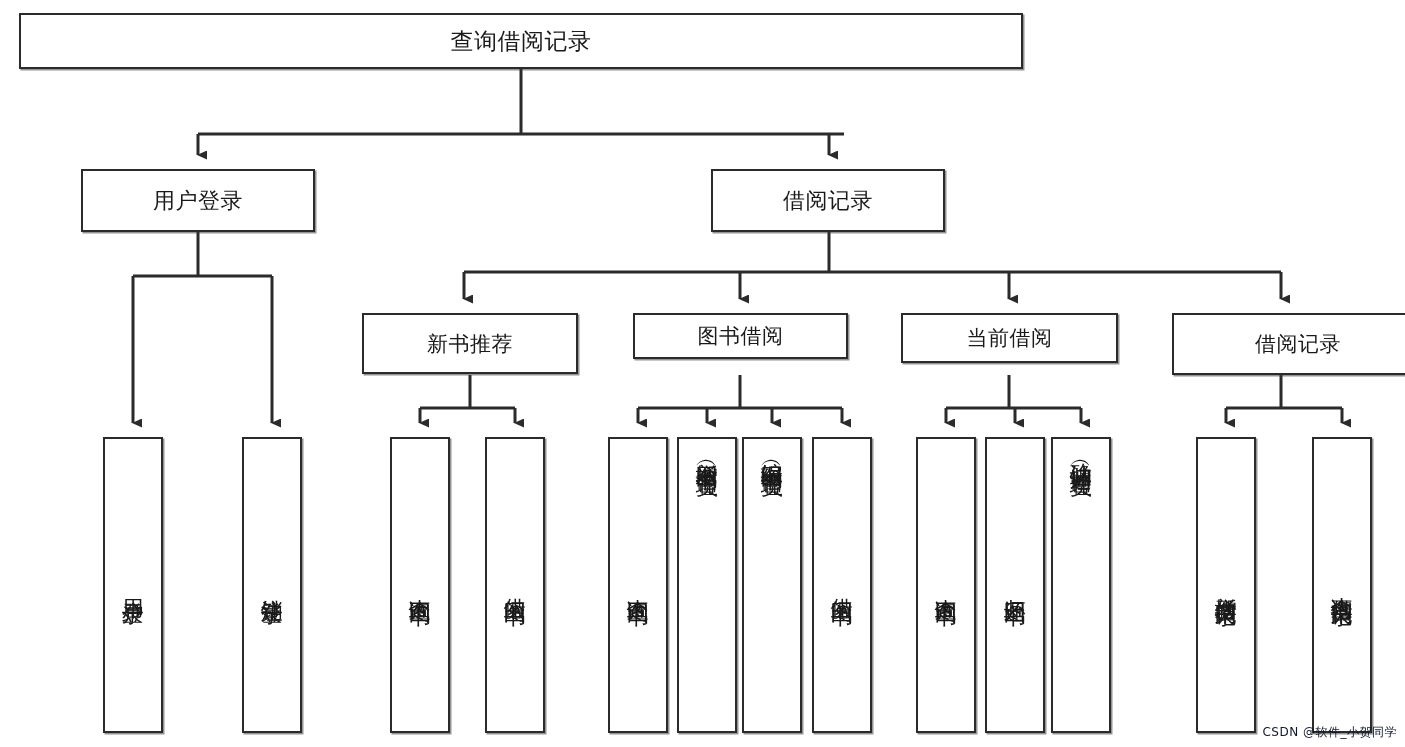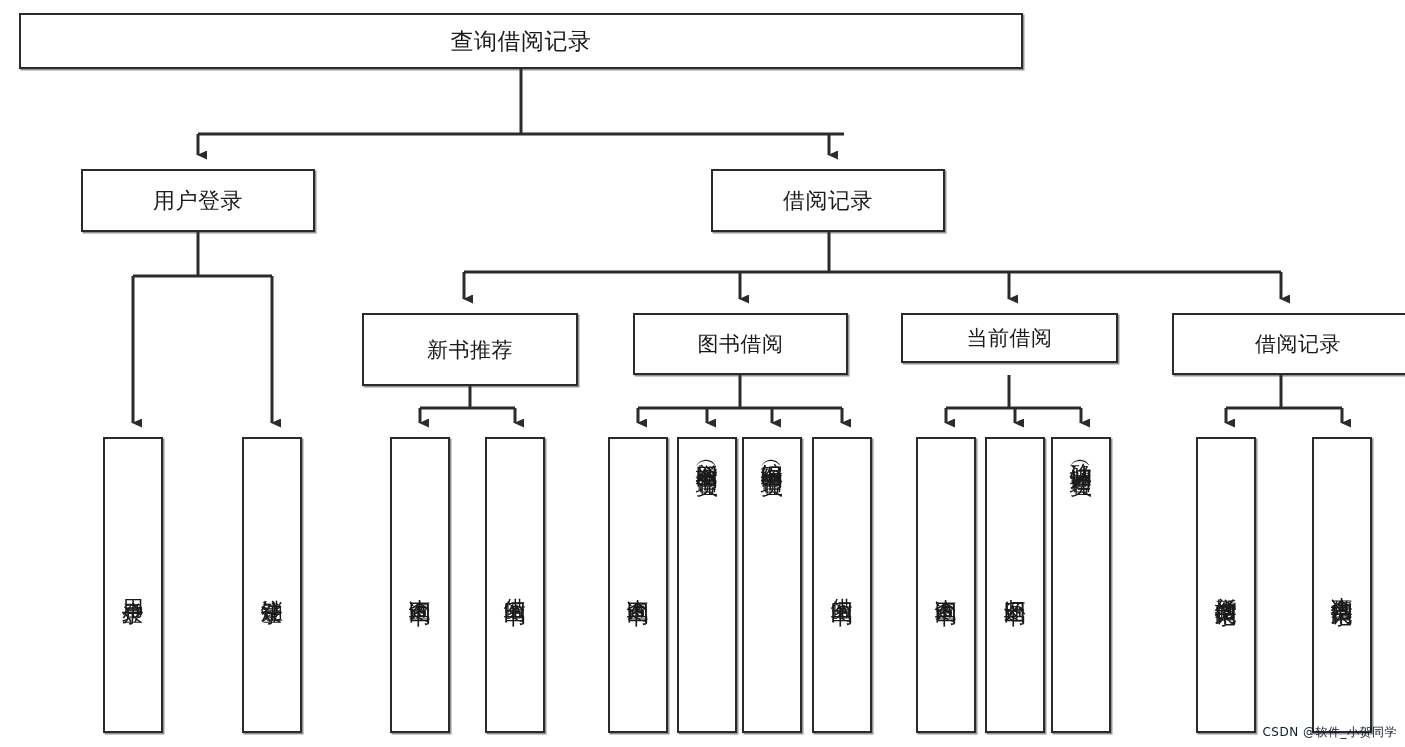--- a/index.html
+++ b/index.html
@@ -138,24 +138,24 @@
     <span class="node-label">查询借阅记录</span>
   </div>
 
   <div class="node-box node-l1" style="left:81px; top:169px; width:234px; height:63px;">
     <span class="node-label">用户登录</span>
   </div>
   <div class="node-box node-l1" style="left:711px; top:169px; width:234px; height:63px;">
     <span class="node-label">借阅记录</span>
   </div>
 
-  <div class="node-box node-l2" style="left:362px; top:313px; width:216px; height:73px;align-items:center;">
+  <div class="node-box node-l2" style="left:362px; top:313px; width:216px; height:61px;align-items:center;">
     <span class="node-label">新书推荐</span>
   </div>
-  <div class="node-box node-l2" style="left:633px; top:313px; width:215px; height:62px;">
+  <div class="node-box node-l2" style="left:633px; top:313px; width:215px; height:46px;">
     <span class="node-label">图书借阅</span>
   </div>
   <div class="node-box node-l2" style="left:901px; top:313px; width:217px; height:50px;">
     <span class="node-label">当前借阅</span>
   </div>
   <div class="node-box node-l2" style="left:1172px; top:313px; width:252px; height:62px;">
     <span class="node-label">借阅记录</span>
   </div>
 
   <div class="node-box node-leaf leaf-center" style="left:103px; top:437px; width:60px; height:296px;">

